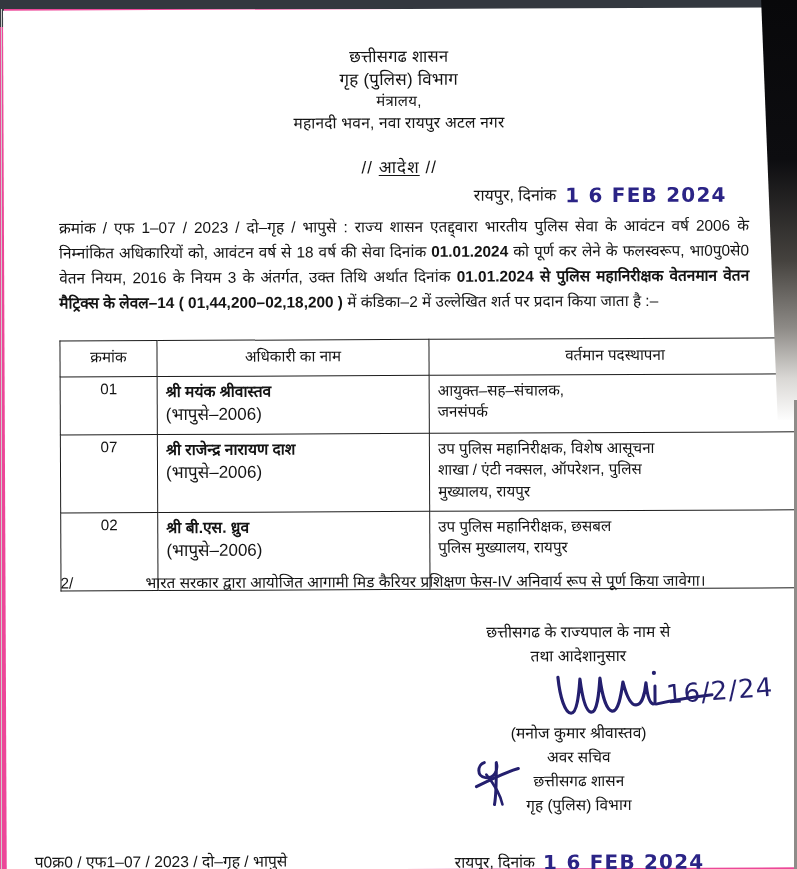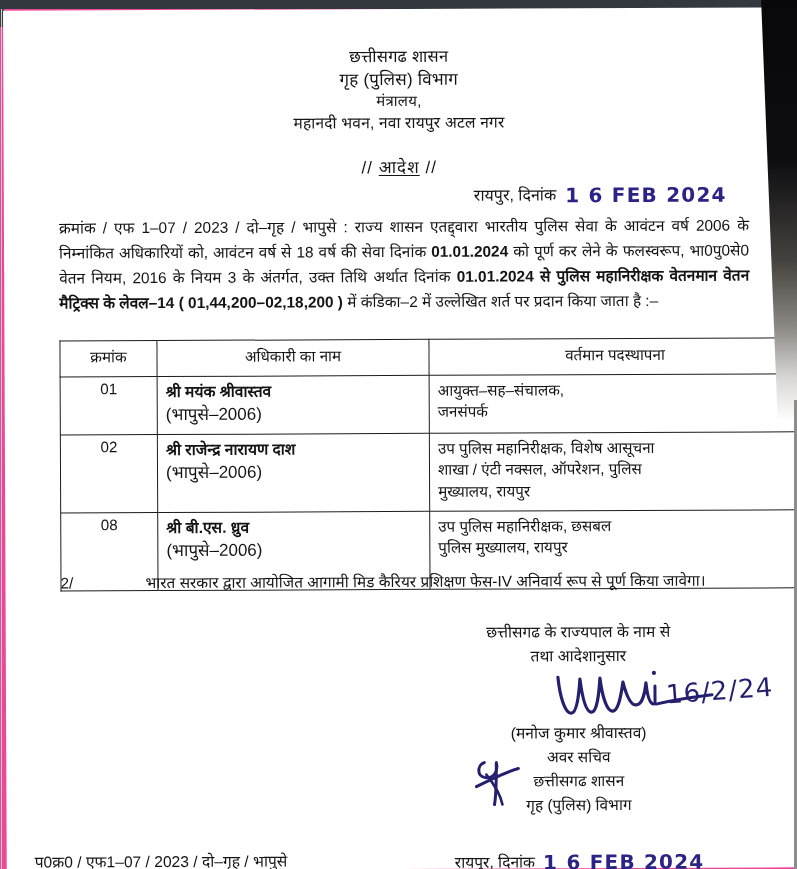--- a/index.html
+++ b/index.html
@@ -274,33 +274,33 @@
           <td class="c-name">
             <div class="officer-name">श्री मयंक श्रीवास्तव</div>
             <div class="officer-batch">(भापुसे–2006)</div>
           </td>
           <td class="c-post">
             <div style="white-space:pre-line">आयुक्त–सह–संचालक,
 जनसंपर्क</div>
           </td>
         </tr>
         <tr class="row-02">
-          <td class="c-sno sno-cell">02</td>
+          <td class="c-sno sno-cell">07</td>
           <td class="c-name">
             <div class="officer-name">श्री राजेन्द्र नारायण दाश</div>
             <div class="officer-batch">(भापुसे–2006)</div>
           </td>
           <td class="c-post">
             <div style="white-space:pre-line">उप पुलिस महानिरीक्षक, विशेष आसूचना
 शाखा / एंटी नक्सल, ऑपरेशन, पुलिस
 मुख्यालय, रायपुर</div>
           </td>
         </tr>
         <tr class="row-03">
-          <td class="c-sno sno-cell">08</td>
+          <td class="c-sno sno-cell">02</td>
           <td class="c-name">
             <div class="officer-name">श्री बी.एस. ध्रुव</div>
             <div class="officer-batch">(भापुसे–2006)</div>
           </td>
           <td class="c-post">
             <div style="white-space:pre-line">उप पुलिस महानिरीक्षक, छसबल
 पुलिस मुख्यालय, रायपुर</div>
           </td>
         </tr>
       </tbody>

